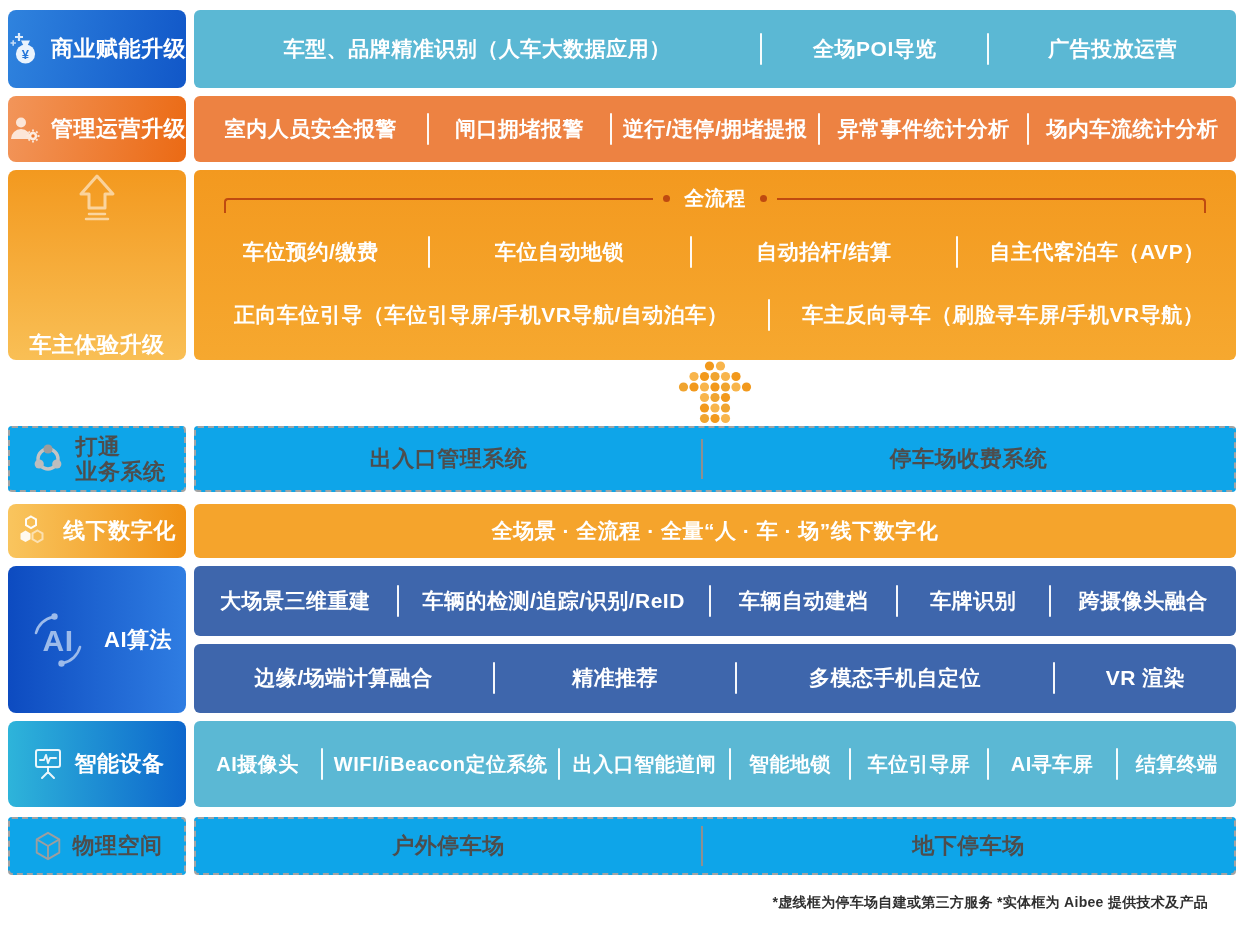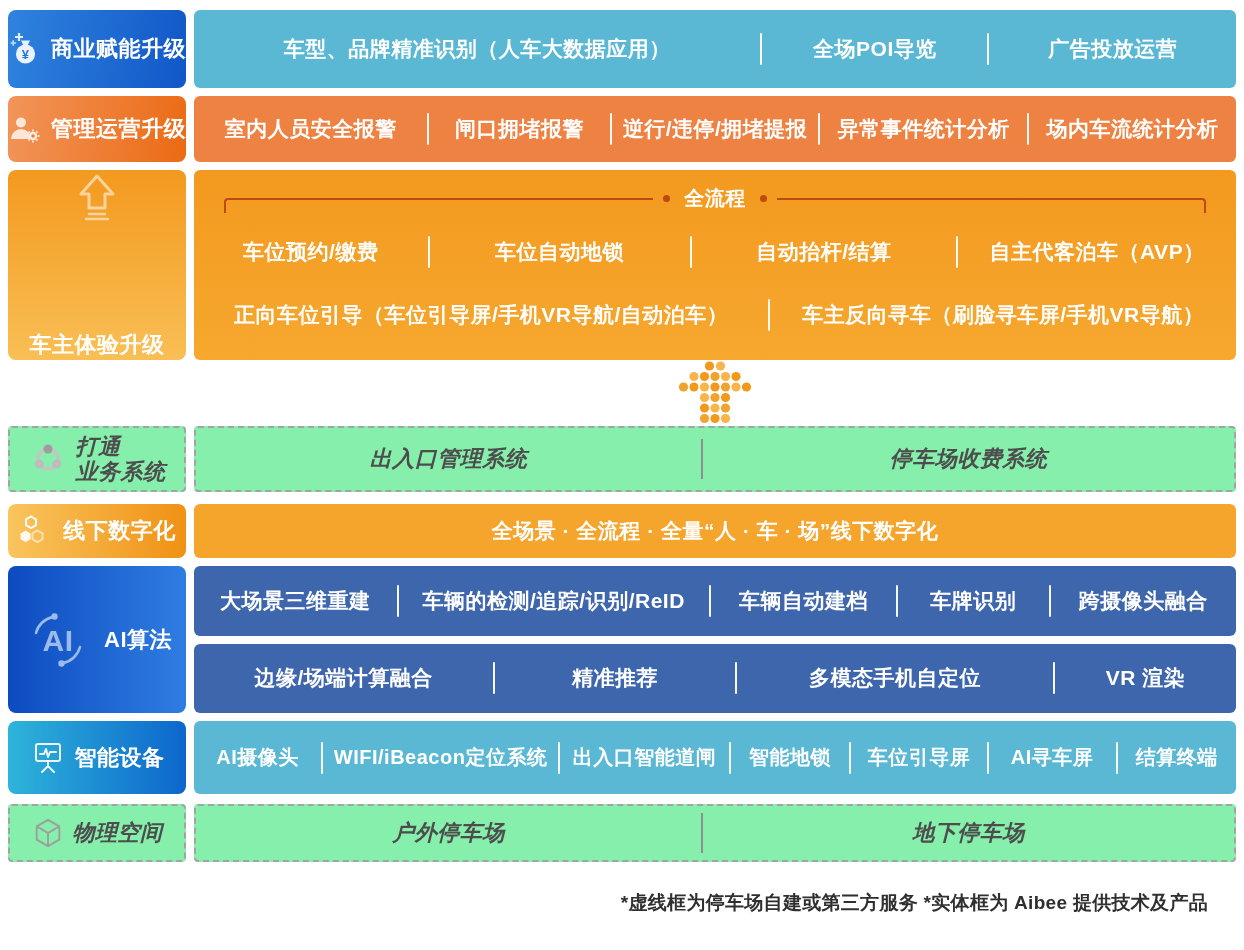--- a/index.html
+++ b/index.html
@@ -39,36 +39,36 @@
   .r3-bar{flex-direction:column;justify-content:flex-start;padding:16px 0 0 0;}
   .flow-banner{display:flex;align-items:flex-start;width:100%;box-sizing:border-box;padding:0 30px;height:34px;}
   .bracket{flex:1;height:13px;margin-top:12px;border-top:2px solid #bf4a10;}
   .bracket.bl{border-left:2px solid #bf4a10;border-top-left-radius:4px;}
   .bracket.br{border-right:2px solid #bf4a10;border-top-right-radius:4px;}
   .bdot{flex:0 0 7px;width:7px;height:7px;border-radius:50%;background:#bf4a10;margin:9px 10px 0 10px;}
   .flow-label{font-size:20px;font-weight:600;color:#fff;line-height:24px;padding:0 4px;}
   .r3-line{display:flex;align-items:center;width:100%;flex:1;}
   .arrow-zone{height:66px;display:flex;align-items:center;justify-content:center;padding-left:186px;}
   .r4{height:66px;margin-bottom:12px;}
-  .dashedbox{border:2px dashed #a3a3a3;background:#86efac;border-radius:4px;box-sizing:border-box;font-style:italic;}
+  .dashedbox{border:2px dashed #a3a3a3;background:#0ea5e9;border-radius:4px;box-sizing:border-box;}
   .dash-label{color:#4d4d4d;}
   .dash-bar .item{color:#4d4d4d;font-weight:700;font-size:22px;}
   .gdiv{flex:0 0 2px;width:2px;height:40px;background:#8f8f8f;}
   .two-line{display:flex;flex-direction:column;line-height:1.15;font-size:22px;font-weight:700;}
   .r5{height:54px;margin-bottom:8px;}
   .r6{height:147px;margin-bottom:8px;}
   .r6 .content{flex:1;display:flex;flex-direction:column;gap:8px;}
   .r6 .bar{flex:1;}
   .r6 .label{flex-direction:row;gap:10px;}
-  .r7{height:73px;margin-bottom:10px;}
+  .r7{height:86px;margin-bottom:10px;}
   .r7 .bar{font-size:20px;}
   .r8{height:58px;}
   .footnote{
-    margin-top:28px;text-align:right;padding-right:28px;color:#2f2f2f;
-    font-size:19px;font-weight:700;letter-spacing:.3px;
+    margin-top:19px;text-align:right;padding-right:28px;color:#2f2f2f;
+    font-size:14px;font-weight:700;letter-spacing:.3px;
   }
   svg{display:block;}
 </style>
 </head>
 <body>
 
 <div class="stage">
 
   <div class="row r1">
     <div class="label lab-blue">

